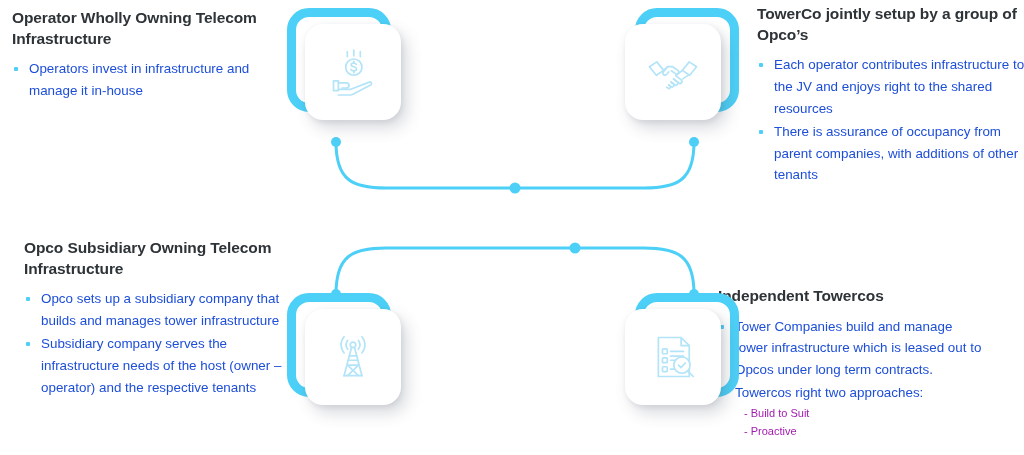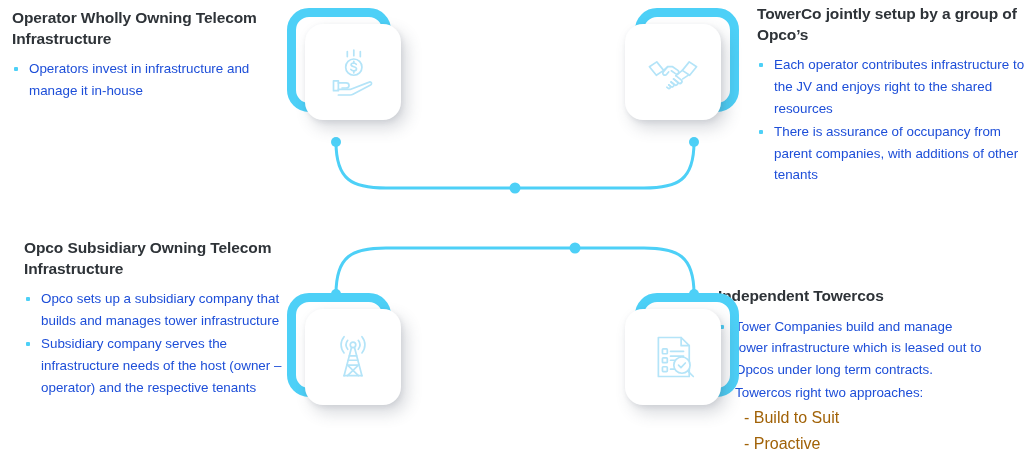--- a/index.html
+++ b/index.html
@@ -55,22 +55,22 @@
     top: 9px;
     width: 4px;
     height: 4px;
     border-radius: 1px;
     background: #4dd0f7;
   }
 
   .sub-item {
     position: relative;
     padding-left: 26px;
-    font-size: 16px;
-    color: #a16207;
+    font-size: 11px;
+    color: #a21caf;
     line-height: 1.63;
   }
 
   
   .card-unit {
     position: absolute;
     width: 122px;
     height: 122px;
   }
   .cu-top-left     { left: 287px; top: 8px;   }

